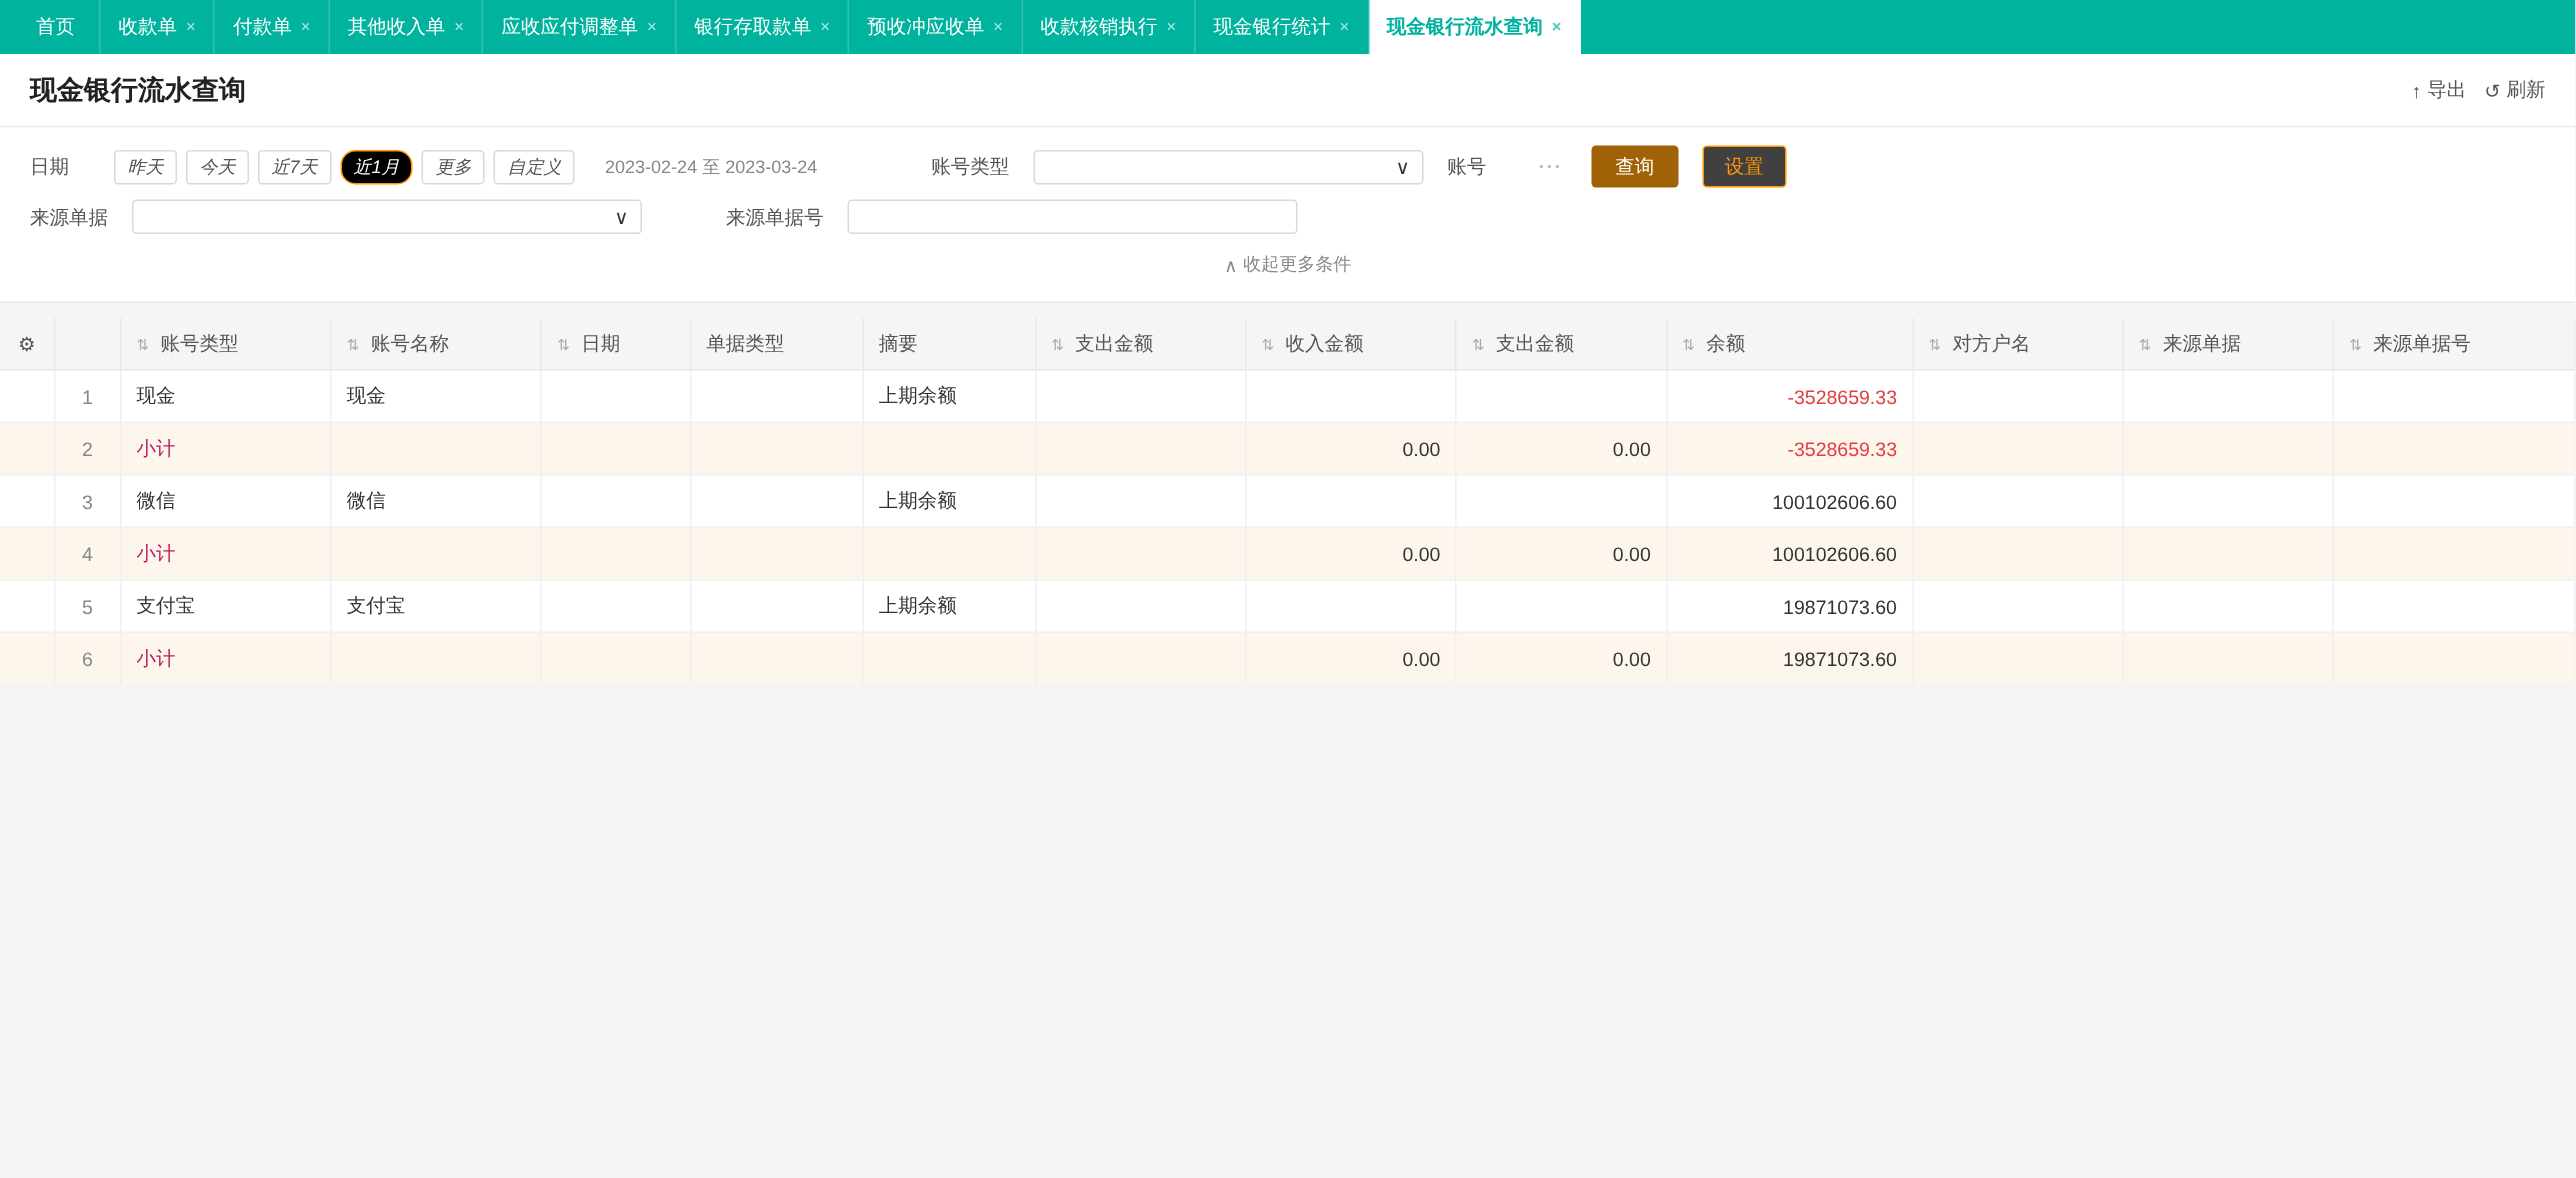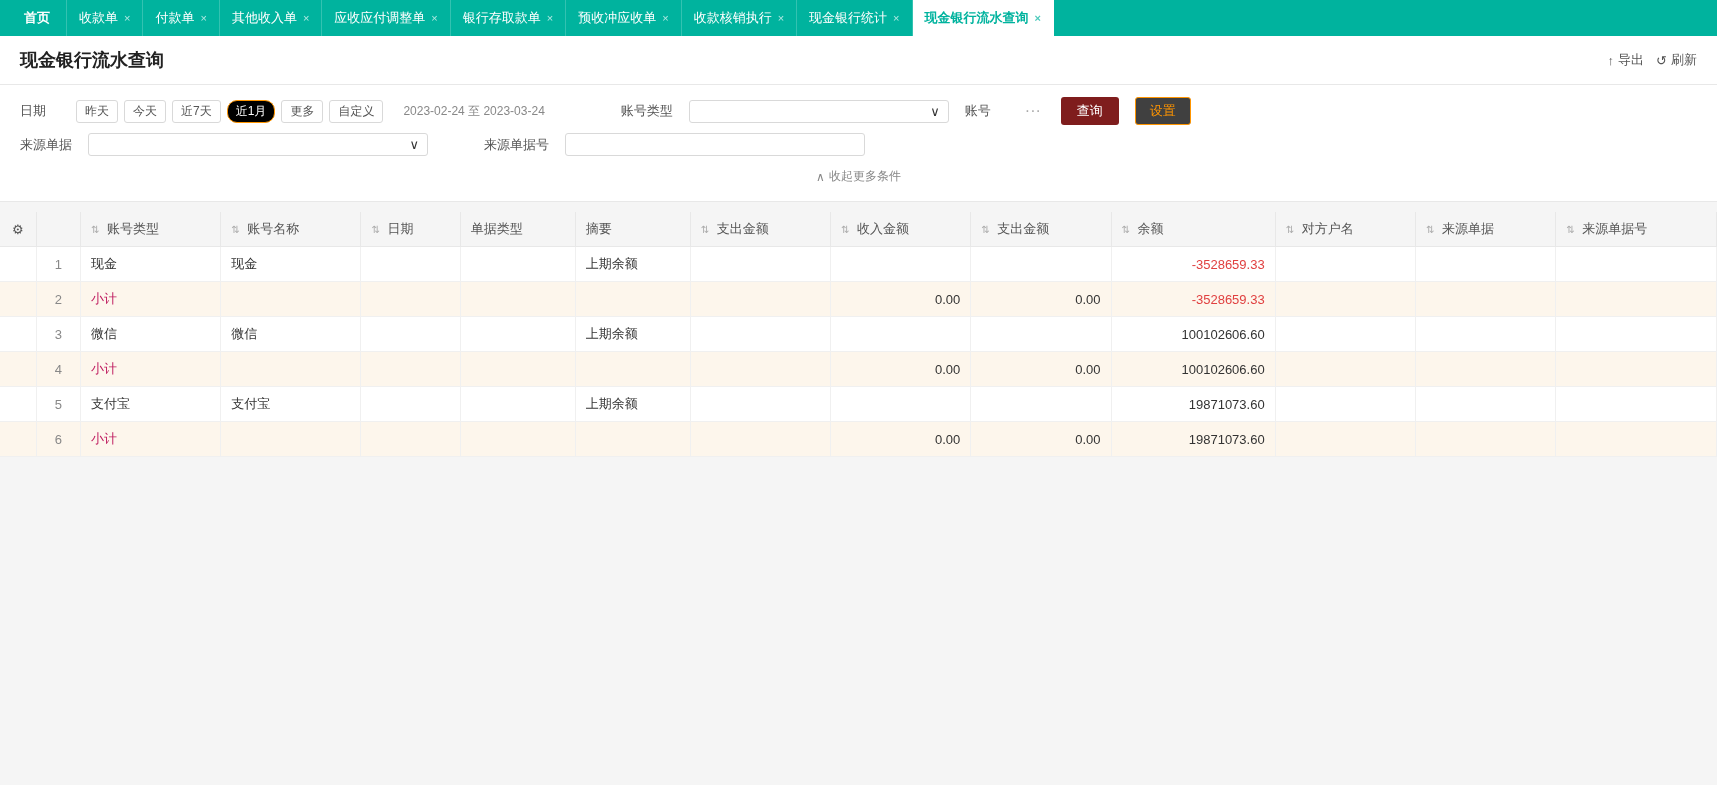--- a/index.html
+++ b/index.html
@@ -18,21 +18,21 @@
       display: flex;
       align-items: center;
       padding: 0 12px;
       height: 36px;
       color: #fff;
       font-size: 13px;
       cursor: pointer;
       white-space: nowrap;
       border-right: 1px solid rgba(255,255,255,0.2);
     }
-    .nav-tab:first-child { font-weight: bold; padding: 0 16px; }
+    .nav-tab:first-child { font-weight: normal; padding: 0 16px; }
     .nav-tab.active {
       background: #fff;
       color: #00b39e;
       font-weight: bold;
     }
     .nav-tab .close-x {
       margin-left: 6px;
       font-size: 11px;
       opacity: 0.7;
     }
@@ -89,20 +89,21 @@
       gap: 6px;
     }
     .date-btn {
       padding: 2px 8px;
       border: 1px solid #d9d9d9;
       border-radius: 3px;
       cursor: pointer;
       font-size: 12px;
       background: #fff;
       color: #555;
+      font-style: italic;
     }
     .date-btn.active {
       background: #000000;
       color: #fff;
       border-color: #ff9500;
       border-radius: 10px;
     }
     .date-range {
       font-size: 12px;
       color: #888;
@@ -131,21 +132,21 @@
       font-size: 13px;
       outline: none;
     }
     .filter-dots {
       color: #aaa;
       font-size: 16px;
       cursor: pointer;
       padding: 0 4px;
     }
     .btn-query {
-      background: #7f1d1d;
+      background: #a16207;
       color: #fff;
       border: none;
       border-radius: 3px;
       padding: 5px 16px;
       cursor: pointer;
       font-size: 13px;
     }
     .btn-settings {
       background: #404040;
       color: #ff9500;

